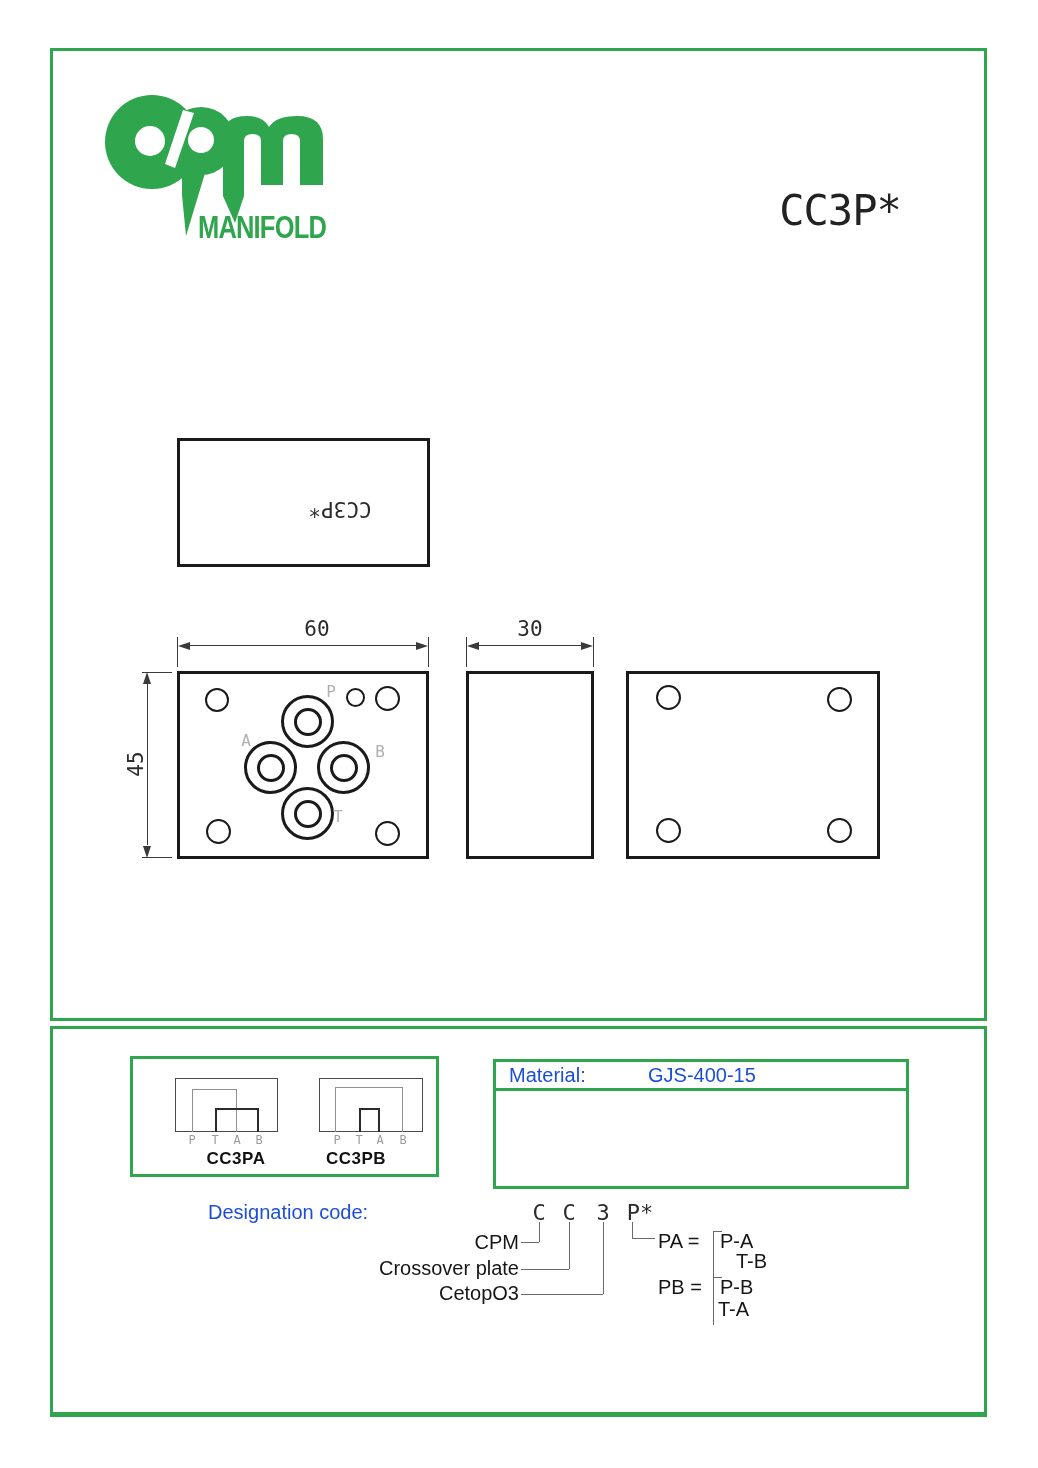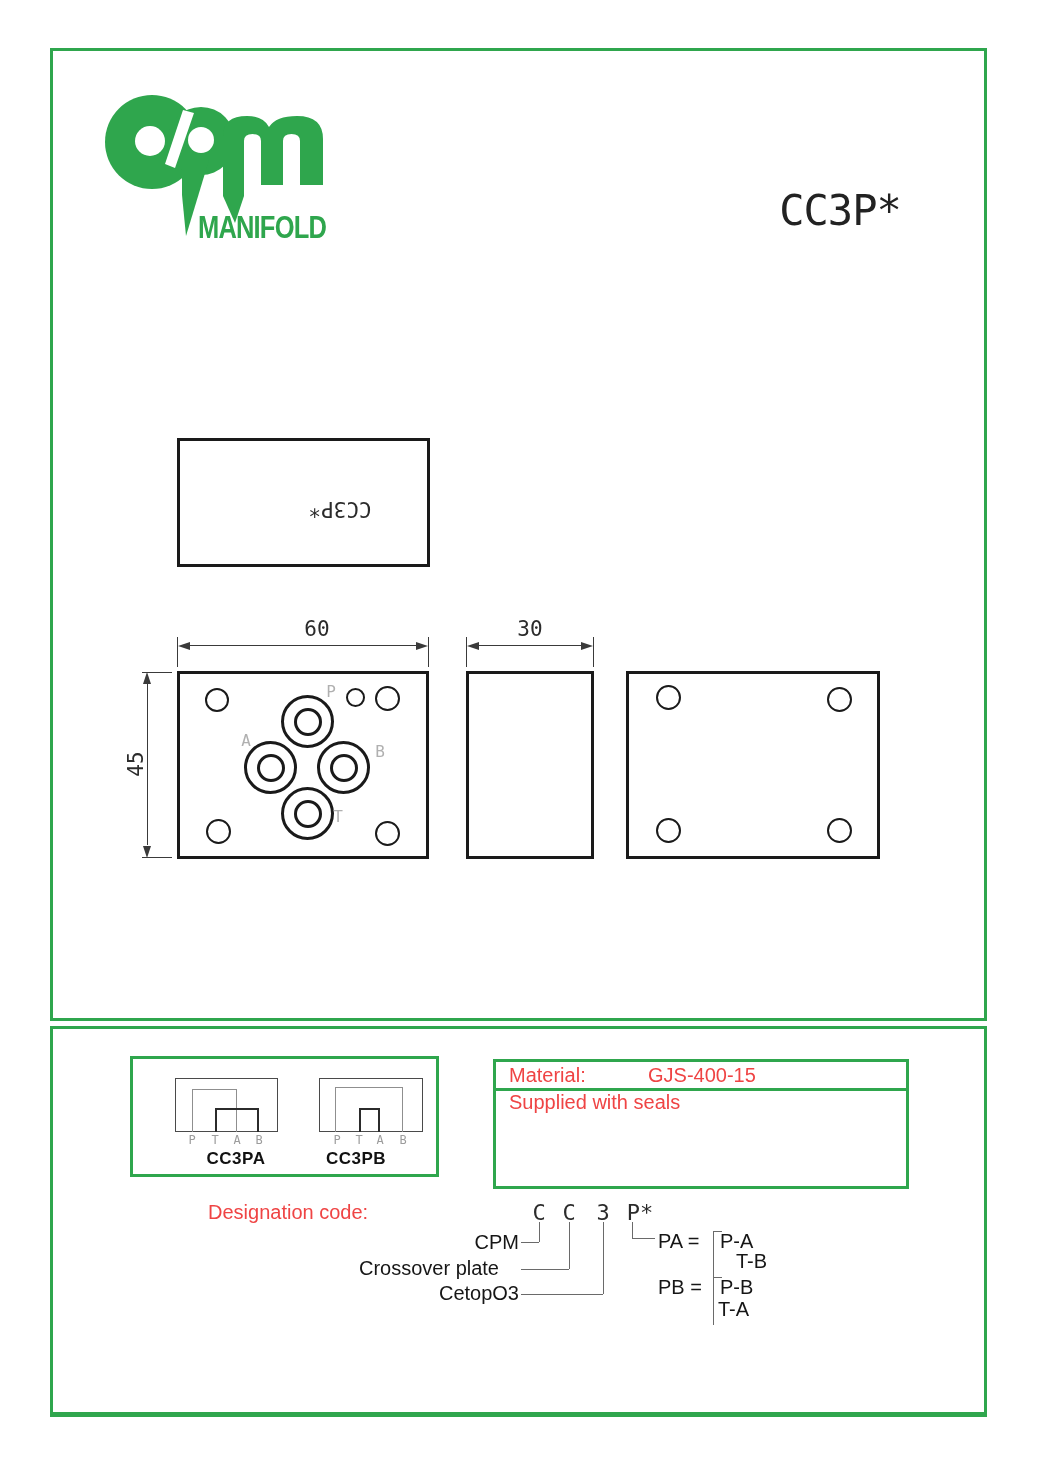--- a/index.html
+++ b/index.html
@@ -23,21 +23,21 @@
   .arr{width:0;height:0}
   .arrL{border-top:4px solid transparent;border-bottom:4px solid transparent;border-right:12px solid var(--dim)}
   .arrR{border-top:4px solid transparent;border-bottom:4px solid transparent;border-left:12px solid var(--dim)}
   .arrU{border-left:4px solid transparent;border-right:4px solid transparent;border-bottom:12px solid var(--dim)}
   .arrD{border-left:4px solid transparent;border-right:4px solid transparent;border-top:12px solid var(--dim)}
   .sym-outer{border:1.5px solid #4a4a4a;background:transparent}
   .sym-light{border:1px solid #8f8f8f;border-bottom:none}
   .sym-dark{border:2.5px solid #2b2b2b;border-bottom:none}
   .symlbl{font-size:12px;color:#9c9c9c;text-align:center;font-family:"DejaVu Sans Mono",monospace}
   .symname{font-size:17px;font-weight:bold;letter-spacing:.5px;text-align:center;color:#111}
-  .spec{font-size:20px;color:#ef4444}
+  .spec{font-size:20px;color:#1d4ed8}
   .spec-row{display:flex;line-height:23px;padding-left:13px}
   .lbl{width:139px;display:inline-block}
   .callout{font-size:20px;color:#161616;text-align:right;line-height:21px}
   .dcode{font-size:22px;line-height:22px;text-align:center}
   .opt{font-size:20px;color:#161616;line-height:21px}
 </style>
 </head>
 <body>
 
 <div id="page">
@@ -135,43 +135,40 @@
     <div class="abs symlbl" style="left:239px;top:74px;width:16px">A</div>
     <div class="abs symlbl" style="left:262px;top:74px;width:16px">B</div>
     <div class="abs symname" style="left:183px;top:90px;width:80px">CC3PB</div>
   </div>
 
   <div class="abs frame" style="left:493px;top:1059px;width:416px;height:130px;padding-top:1px">
     <div class="spec-row" style="line-height:25px;border-bottom:3px solid var(--g)">
       <span class="spec lbl">Material:</span>
       <span class="spec">GJS-400-15</span>
     </div>
-    <div class="spec-row">
-      <span class="spec">Supplied with seals</span>
-    </div>
   </div>
 
   <div class="abs spec" style="left:208px;top:1201px">Designation code:</div>
 
   <div class="abs tech dcode" style="left:527px;top:1202px;width:24px">C</div>
   <div class="abs tech dcode" style="left:557px;top:1202px;width:24px">C</div>
   <div class="abs tech dcode" style="left:591px;top:1202px;width:24px">3</div>
   <div class="abs tech dcode" style="left:620px;top:1202px;width:40px">P*</div>
 
   <div class="abs lead" style="left:539px;top:1222px;width:1px;height:20px"></div>
   <div class="abs lead" style="left:521px;top:1242px;width:18px;height:1px"></div>
   <div class="abs lead" style="left:569px;top:1222px;width:1px;height:47px"></div>
   <div class="abs lead" style="left:521px;top:1269px;width:48px;height:1px"></div>
   <div class="abs lead" style="left:603px;top:1222px;width:1px;height:72px"></div>
   <div class="abs lead" style="left:521px;top:1294px;width:82px;height:1px"></div>
   <div class="abs lead" style="left:632px;top:1222px;width:1px;height:16px"></div>
   <div class="abs lead" style="left:632px;top:1238px;width:23px;height:1px"></div>
 
   <div class="abs callout" style="left:330px;top:1232px;width:189px">CPM</div>
-  <div class="abs callout" style="left:310px;top:1258px;width:189px">Crossover plate</div>
+  <div class="abs callout" style="left:330px;top:1258px;width:189px">Crossover plate</div>
   <div class="abs callout" style="left:330px;top:1283px;width:189px">CetopO3</div>
 
   <div class="abs opt" style="left:658px;top:1231px">PA =</div>
   <div class="abs lead" style="left:713px;top:1231px;width:1px;height:47px"></div>
   <div class="abs lead" style="left:713px;top:1231px;width:9px;height:1px"></div>
   <div class="abs opt" style="left:720px;top:1231px">P-A</div>
   <div class="abs opt" style="left:736px;top:1251px">T-B</div>
 
   <div class="abs opt" style="left:658px;top:1277px">PB =</div>
   <div class="abs lead" style="left:713px;top:1277px;width:1px;height:48px"></div>

